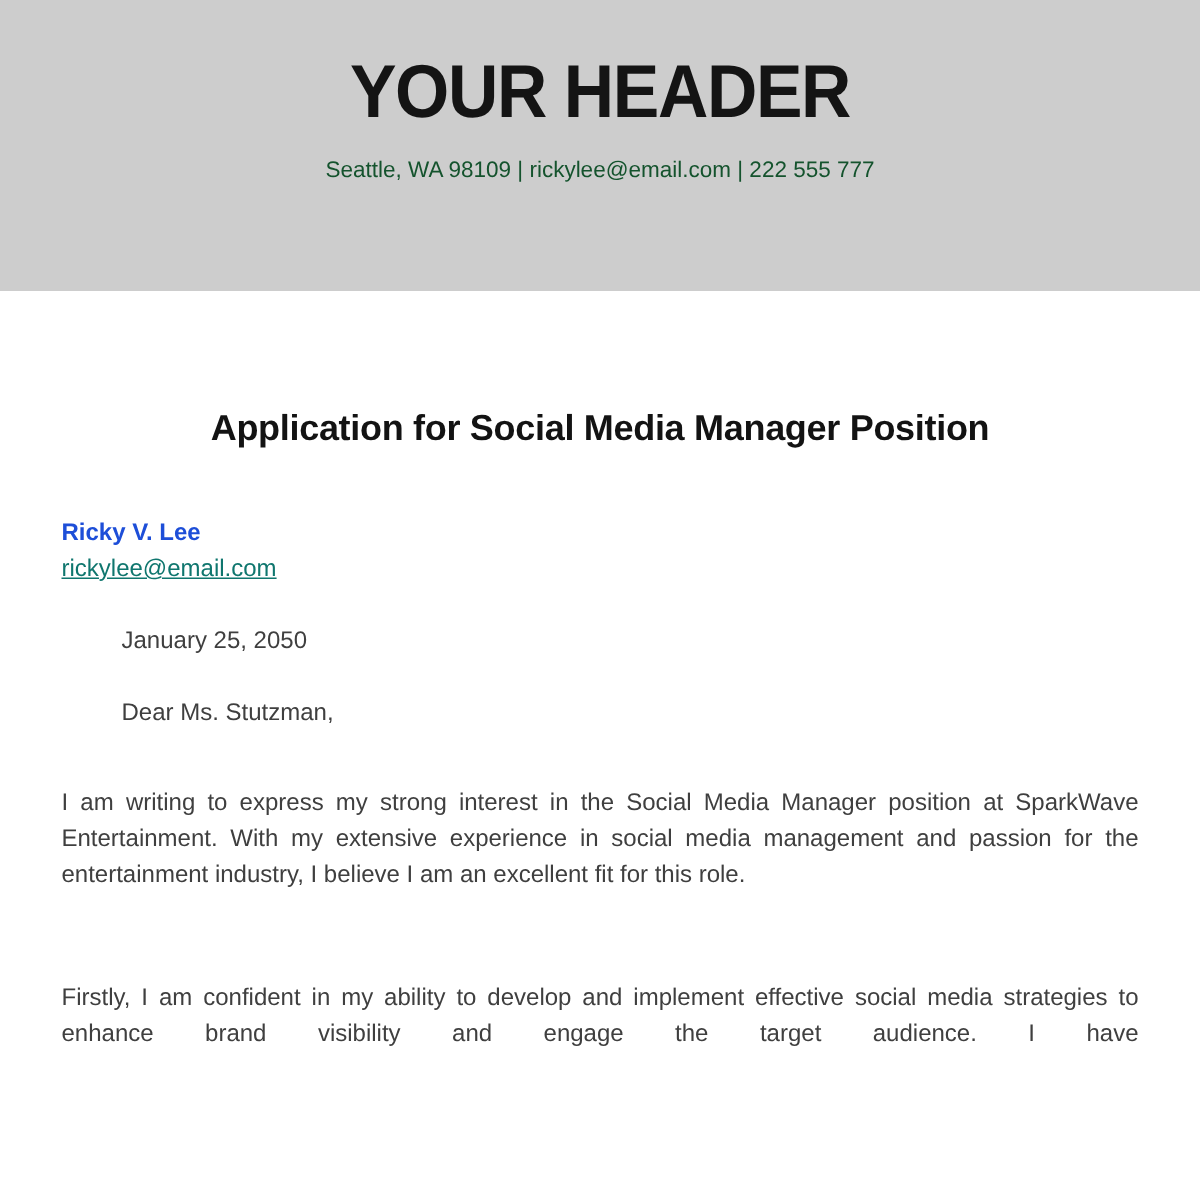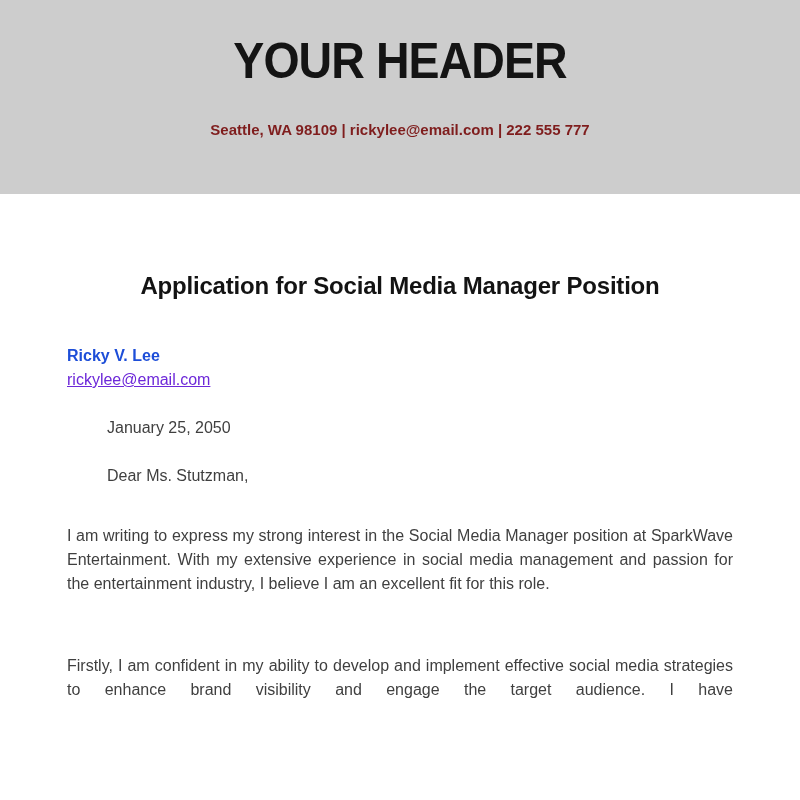--- a/index.html
+++ b/index.html
@@ -23,48 +23,47 @@
     font-size: 50px;
     font-weight: 700;
     color: #141414;
     letter-spacing: -1px;
     line-height: 1.1;
     transform: scaleX(0.93);
     transform-origin: 50% 50%;
     white-space: nowrap;
   }
   .masthead .contact {
-    margin-top: 32px;
+    margin-top: 16px;
     font-size: 15px;
-    color: #7f1d1d;
+    color: #14532d;
     letter-spacing: 0;
-    font-weight: bold;
   }
 
   
   .content {
-    padding: 0 67px;
+    padding: 0 41px;
     color: #3f3f3f;
     font-size: 16px;
     line-height: 24px;
   }
   .subject {
     margin-top: 76px;
     text-align: center;
     font-size: 24px;
     line-height: 32px;
     font-weight: 700;
     color: #131313;
     letter-spacing: -0.2px;
   }
   .block { margin-top: 24px; margin-left: 40px; }
   .sender-block { margin-top: 42px; }
   .bold-name { font-weight: 700; color: #1d4ed8; }
   a.email-link {
-    color: #6d28d9;
+    color: #0f766e;
   }
   .para {
     margin-top: 36px;
     text-align: justify;
   }
   .para-continues {
     margin-top: 58px;
     text-align: justify;
     text-align-last: justify;
   }

